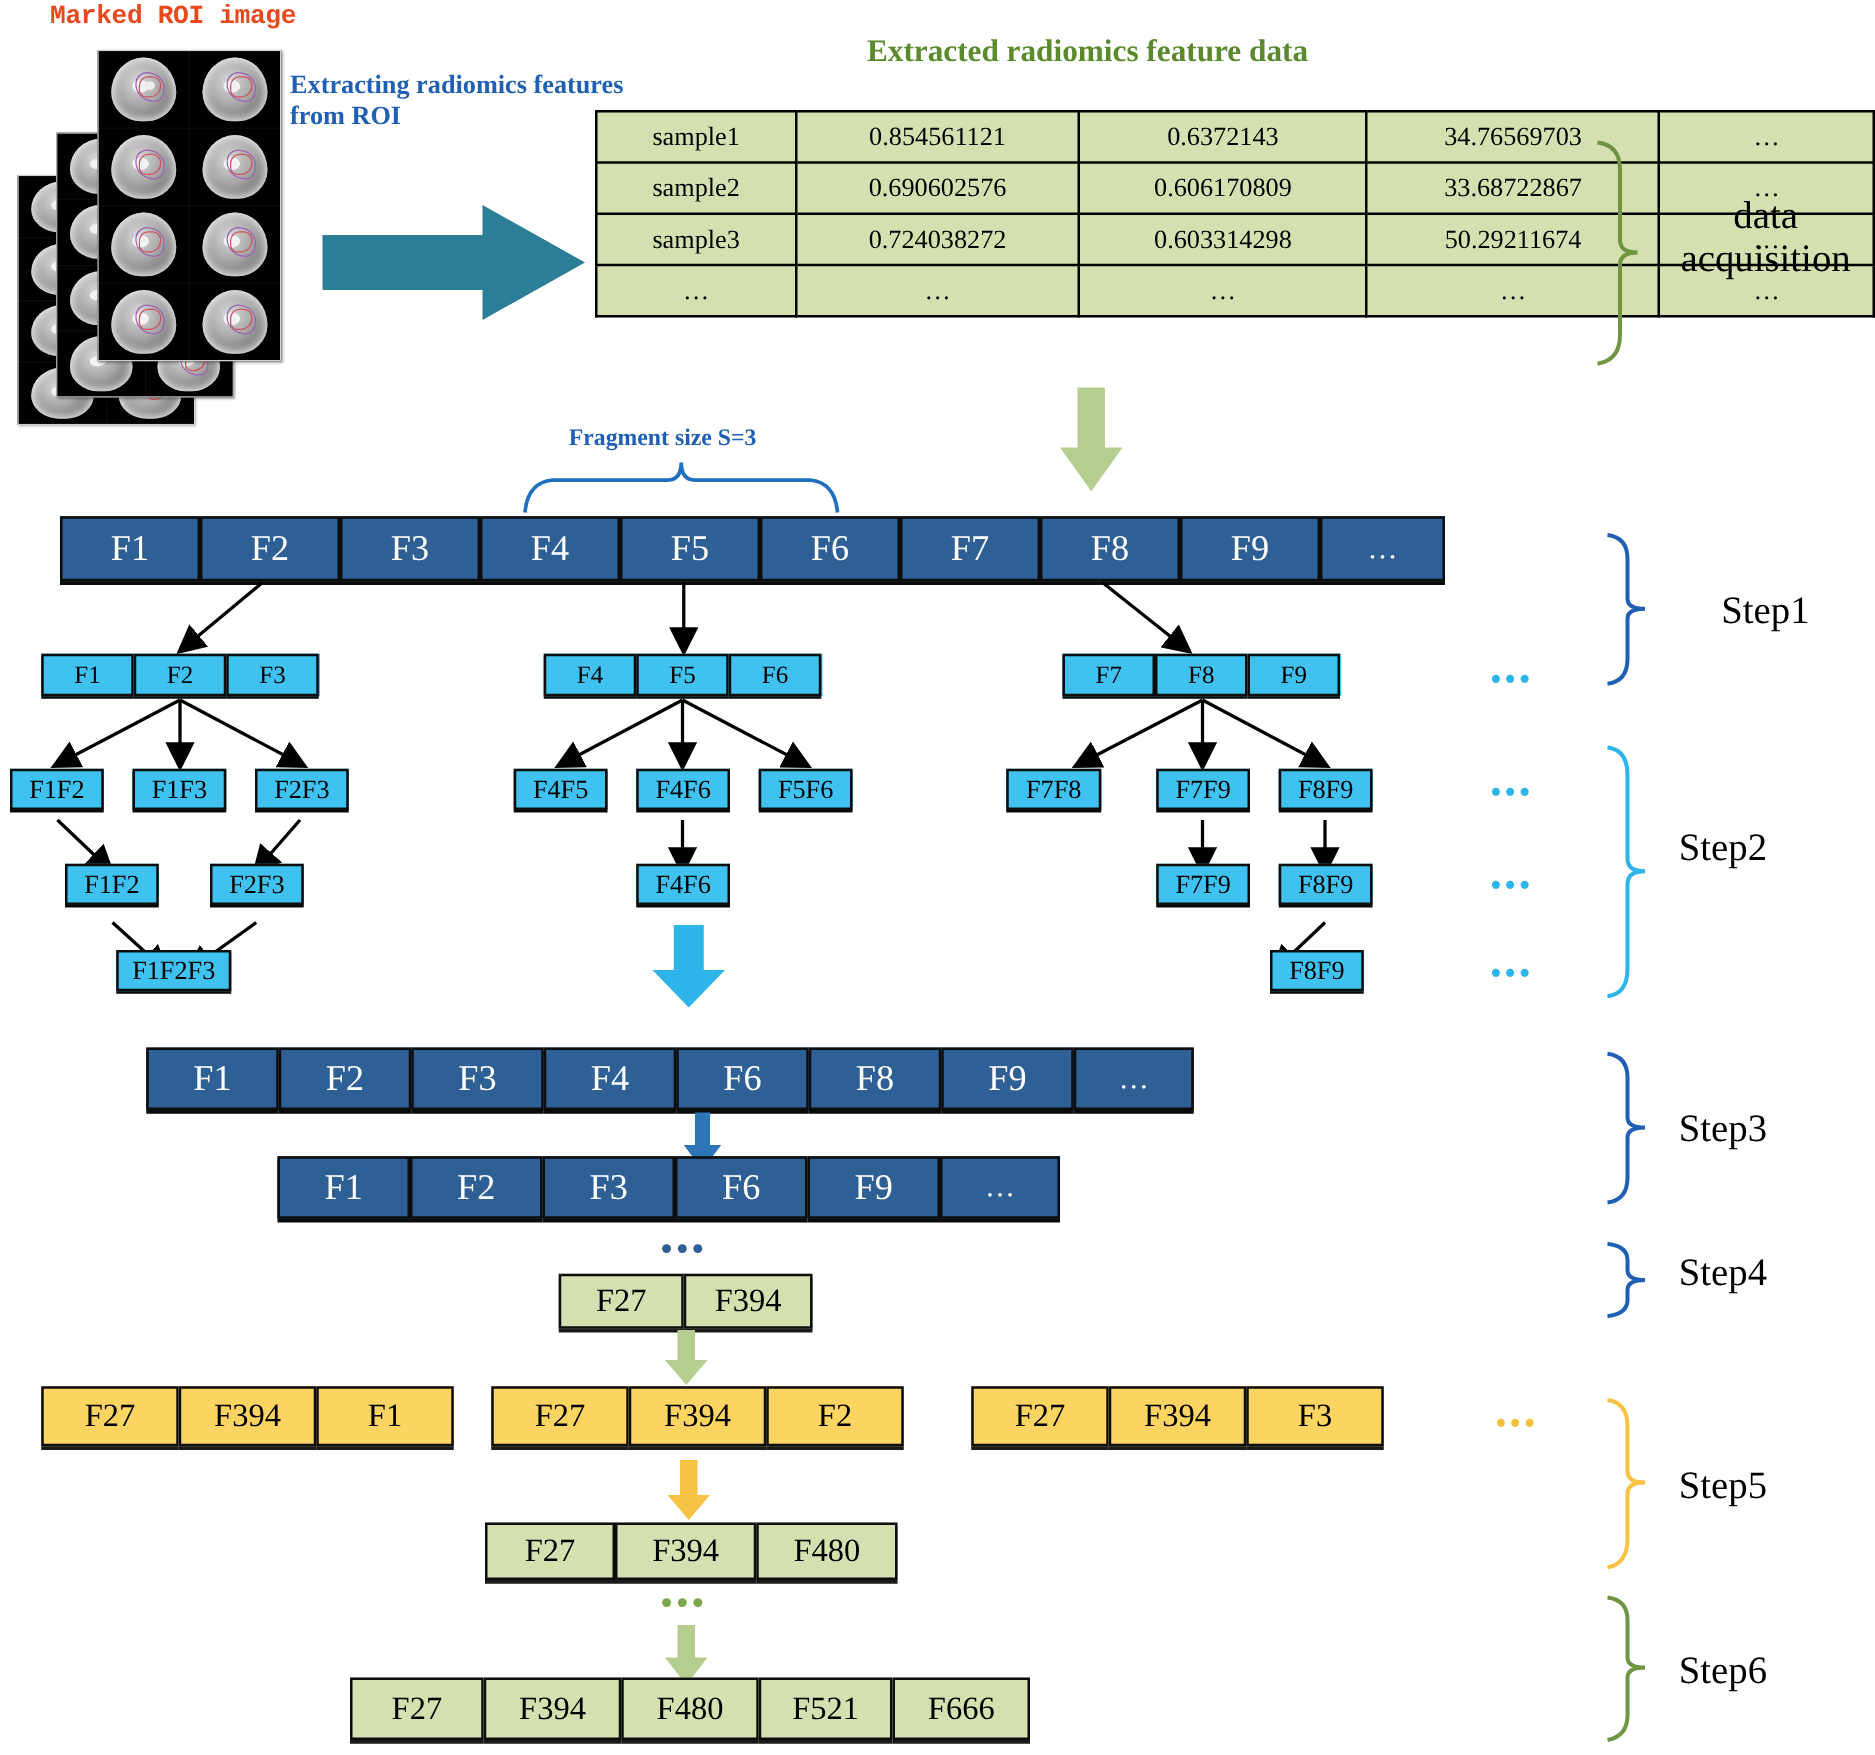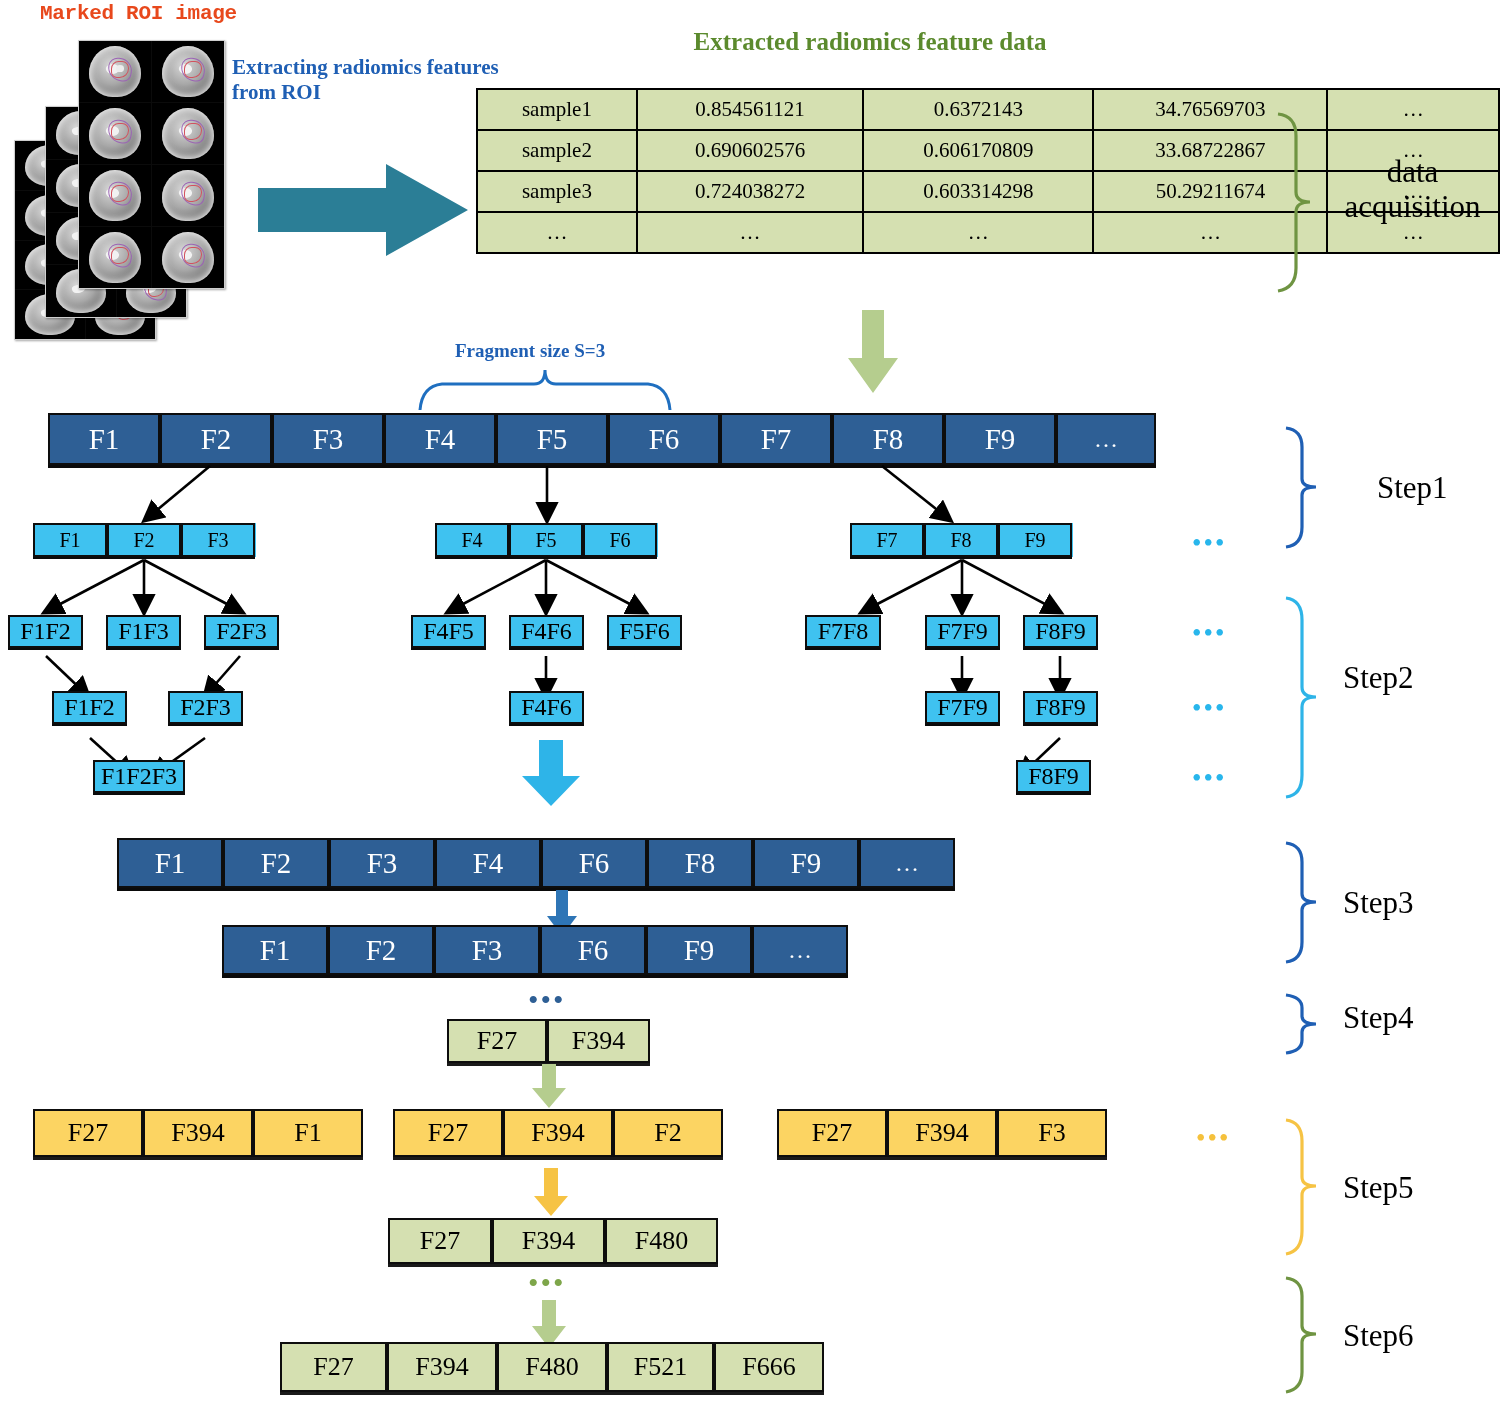--- a/index.html
+++ b/index.html
@@ -59,21 +59,21 @@
 
   .dark .cell{background:#2e5f95;border:2.5px solid #0d0d0d;color:#fff;
               font-size:29px;box-shadow:0 3px 0 #0a0a0a;}
   .light .cell{background:#3fc2f0;border:2.6px solid #0d0d0d;color:#000;
                font-size:20px;box-shadow:0 2px 0 #0a0a0a, 1px 0 0 #41c3f1;}
   .yellow .cell{background:#fcd462;border:2.6px solid #0d0d0d;color:#000;
                 font-size:26px;box-shadow:0 3px 0 #1a1a1a;}
   .green .cell{background:#d5e0b1;border:2.6px solid #0d0d0d;color:#000;
                font-size:26px;box-shadow:0 3px 0 #1a1a1a;}
   .box{display:flex;align-items:center;justify-content:center;
-       background:#3fc2f0;border:2.6px solid #0d0d0d;font-size:24px;
+       background:#3fc2f0;border:2.6px solid #0d0d0d;font-size:21px;
        box-shadow:0 2px 0 #0a0a0a;box-sizing:border-box;
        font-family:"Liberation Serif",serif;}
 
   .ell{font-size:27px;letter-spacing:2px;line-height:1;}
   .ell-b{color:#2e5f95;}
   .ell-l{color:#28b6ec;}
   .ell-y{color:#f5c13c;}
   .ell-g{color:#7ea64a;}
 
   svg{overflow:visible;}

